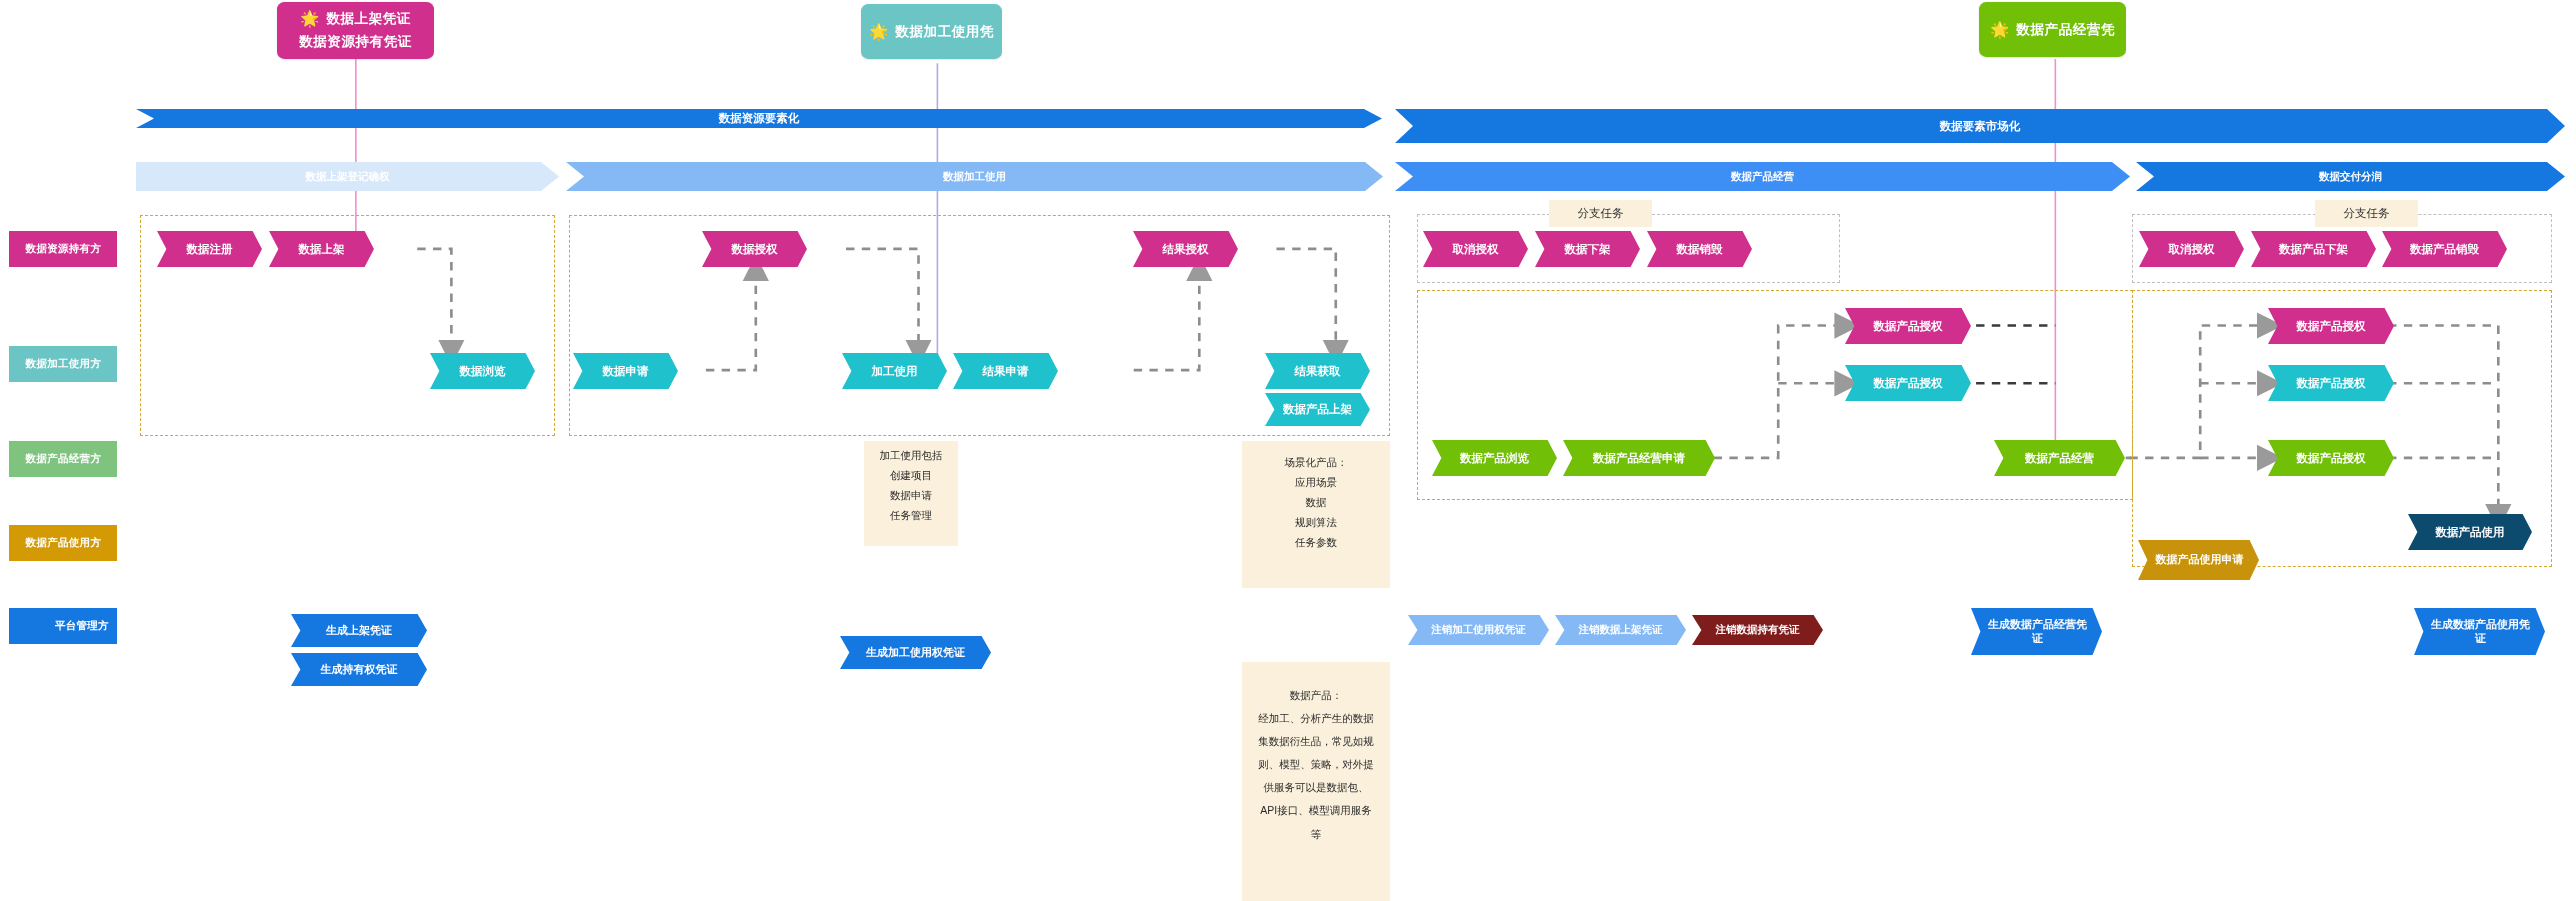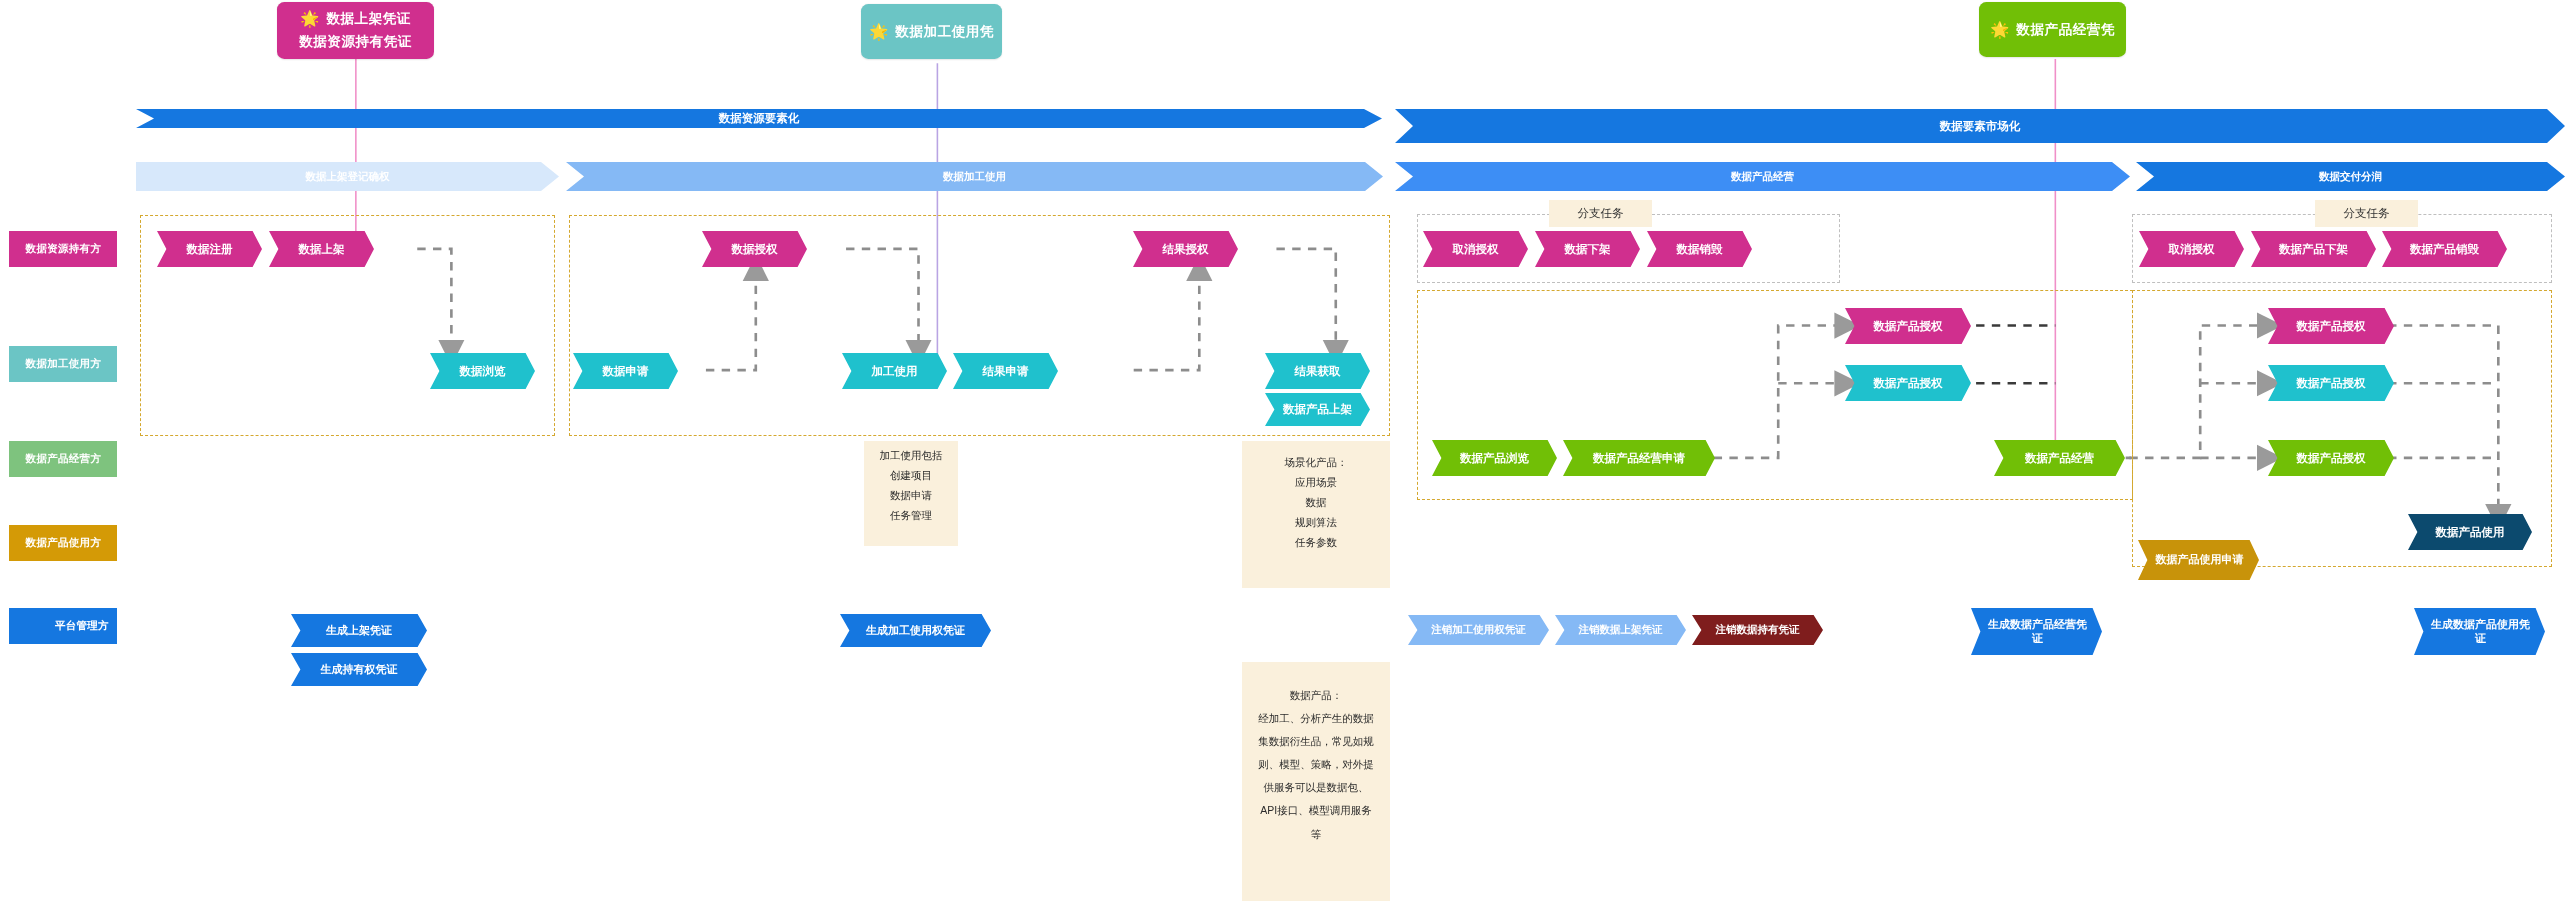--- a/index.html
+++ b/index.html
@@ -296,21 +296,21 @@
   <div class="chev" style="left:2408px; top:514px; width:124px; height:36px; background:#0c4a6e; font-size:11.5px;">
     <span>数据产品使用</span>
   </div>
 
   <div class="chev" style="left:291px; top:614px; width:136px; height:33px; background:#1577e0; font-size:11px;">
     <span>生成上架凭证</span>
   </div>
   <div class="chev" style="left:291px; top:653px; width:136px; height:33px; background:#1577e0; font-size:11px;">
     <span>生成持有权凭证</span>
   </div>
-  <div class="chev" style="left:840px; top:614px; width:151px; height:33px; background:#1577e0; font-size:11px;">
+  <div class="chev" style="left:840px; top:636px; width:151px; height:33px; background:#1577e0; font-size:11px;">
     <span>生成加工使用权凭证</span>
   </div>
 
   <div class="chev" style="left:1408px; top:615px; width:141px; height:30px; background:#85b9f5; font-size:10.5px;">
     <span>注销加工使用权凭证</span>
   </div>
   <div class="chev" style="left:1555px; top:615px; width:131px; height:30px; background:#85b9f5; font-size:10.5px;">
     <span>注销数据上架凭证</span>
   </div>
   <div class="chev" style="left:1692px; top:615px; width:131px; height:30px; background:#7f1d1d; font-size:10.5px;">

